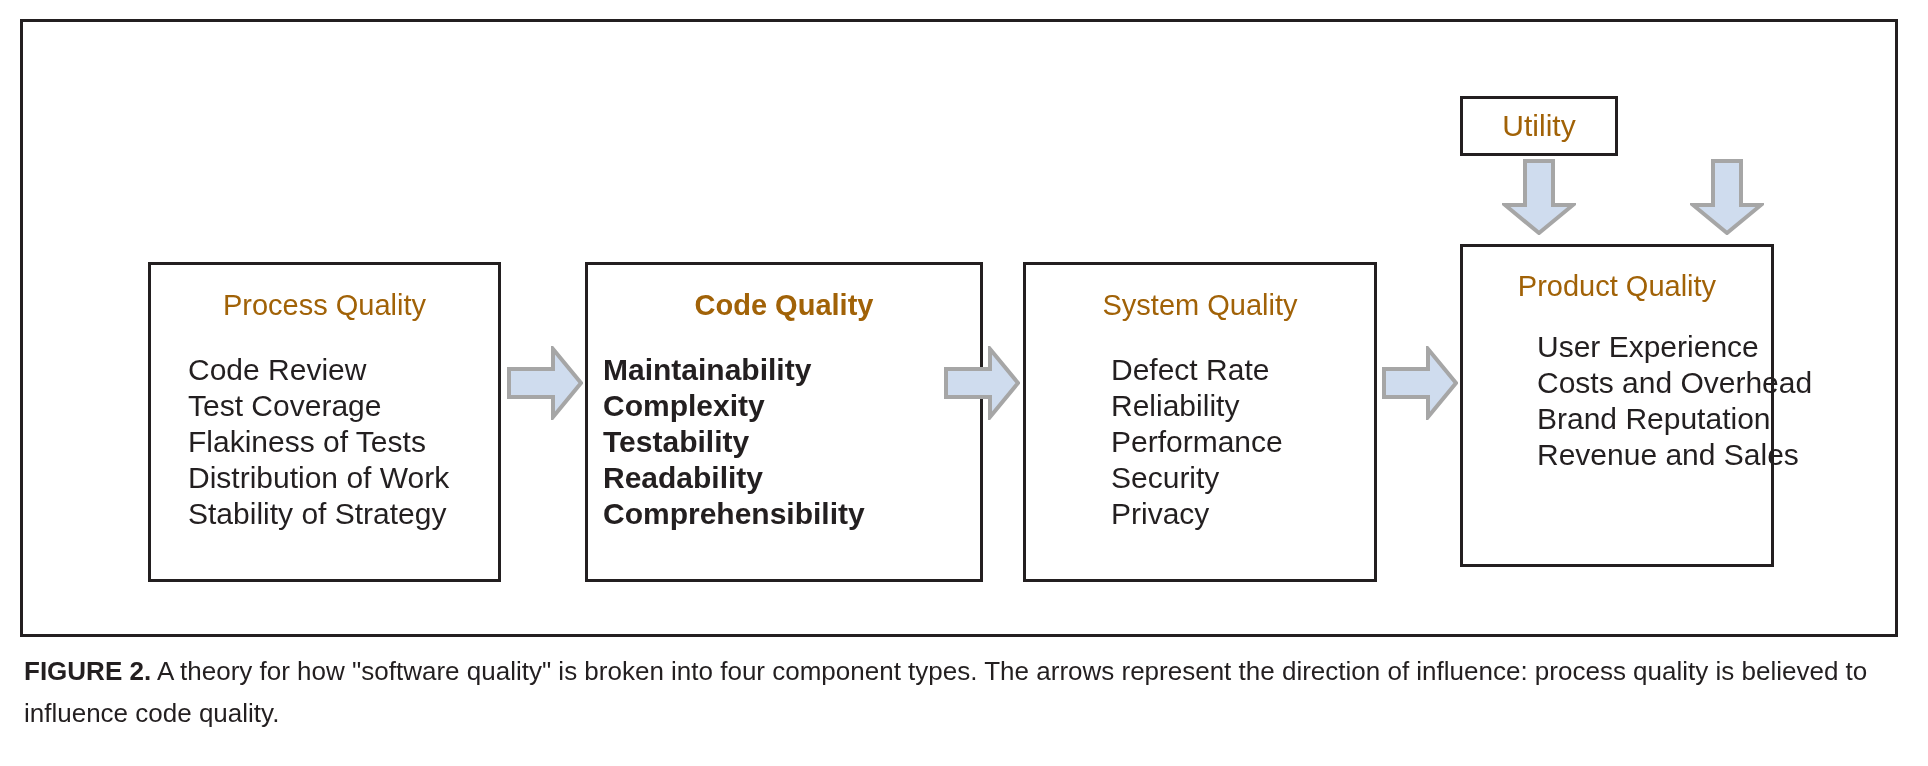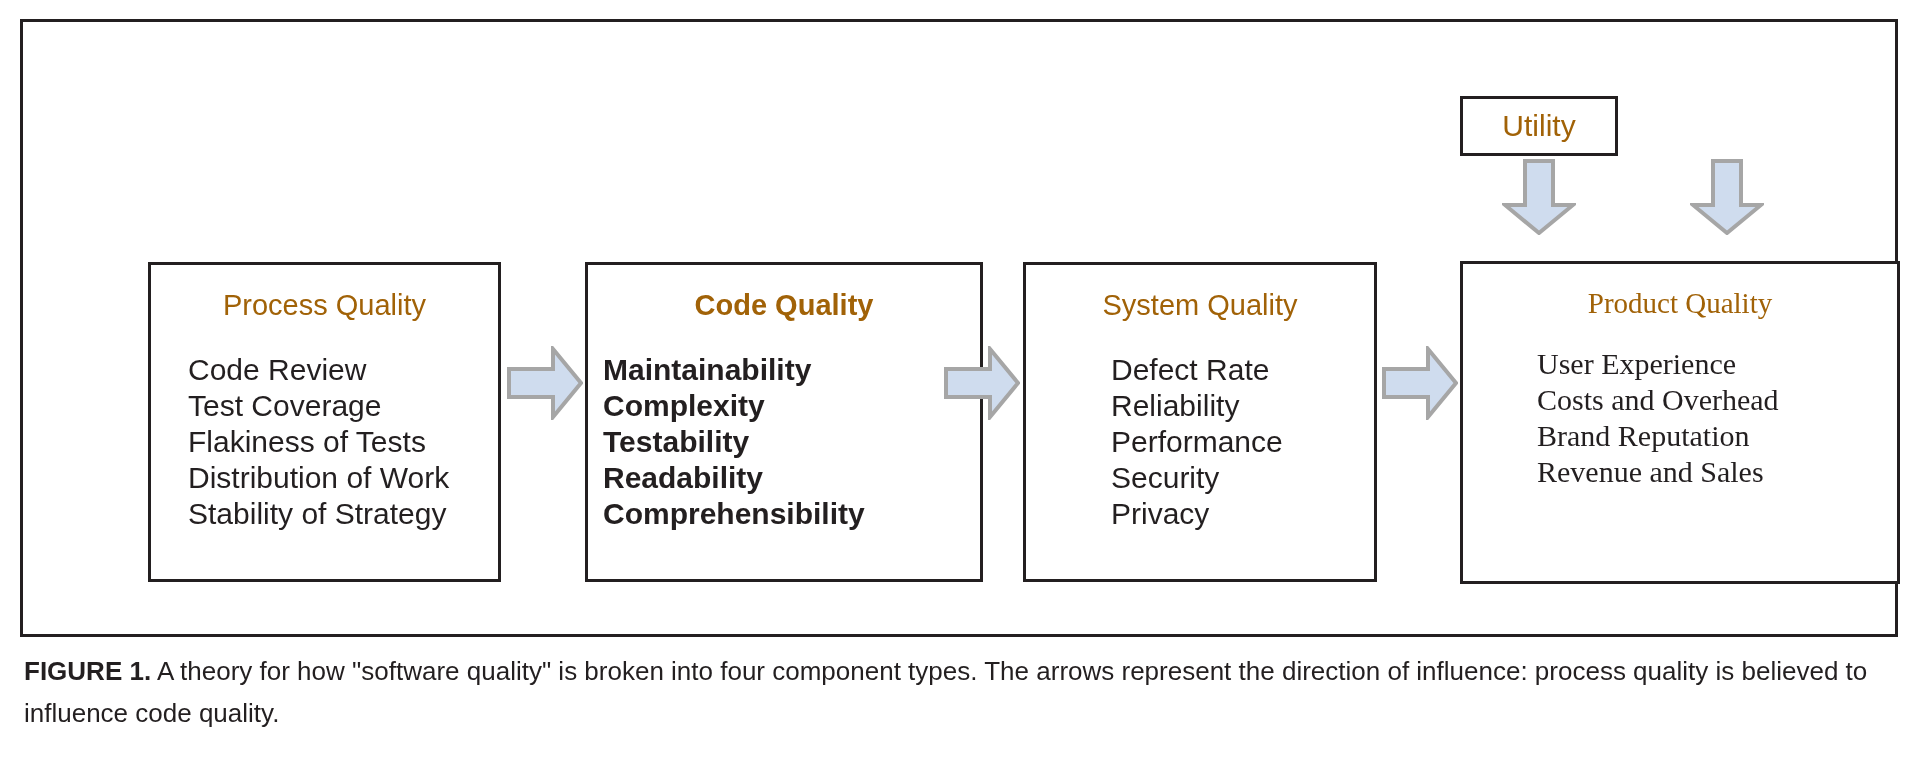--- a/index.html
+++ b/index.html
@@ -51,21 +51,21 @@
     color: #231f20;
   }
   .node-list li { white-space: nowrap; }
 
   
   .main-box { top: 240px; height: 320px; }
 
   #box-process  { left: 125px;  width: 353px; }
   #box-code     { left: 562px;  width: 398px; font-weight: bold; }
   #box-system   { left: 1000px; width: 354px; }
-  #box-product  { left: 1437px; width: 440px; top: 239px; height: 323px; font-family: Liberation Serif, serif; }
+  #box-product  { left: 1437px; width: 314px; top: 222px; height: 323px; }
 
   .main-box .node-title { margin-top: 23px; }
   .main-box .node-list  { margin-top: 30px; }
 
   #box-process .node-list { padding-left: 37px; }
   #box-code    .node-list { padding-left: 15px; }
   #box-system  .node-list { padding-left: 85px; }
   #box-product .node-list { padding-left: 38px; }
 
   #box-product .node-title { margin-top: 22px; }
@@ -188,13 +188,13 @@
     <ul class="node-list">
       <li>User Experience</li>
       <li>Costs and Overhead</li>
       <li>Brand Reputation</li>
       <li>Revenue and Sales</li>
     </ul>
   </div>
 
 </div>
 
-<div id="caption"><span class="caption-label">FIGURE 1.</span><span> A theory for how "software quality" is broken into four component types. The arrows represent the direction of influence: process quality is believed to influence code quality.</span></div>
+<div id="caption"><span class="caption-label">FIGURE 2.</span><span> A theory for how "software quality" is broken into four component types. The arrows represent the direction of influence: process quality is believed to influence code quality.</span></div>
 
 </body></html>

